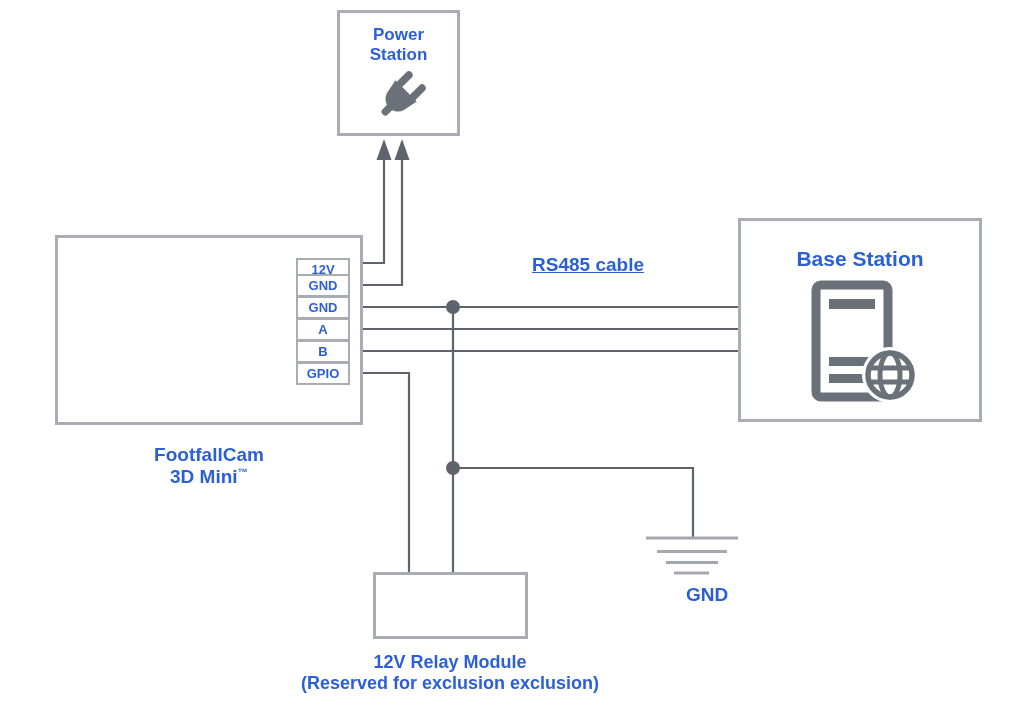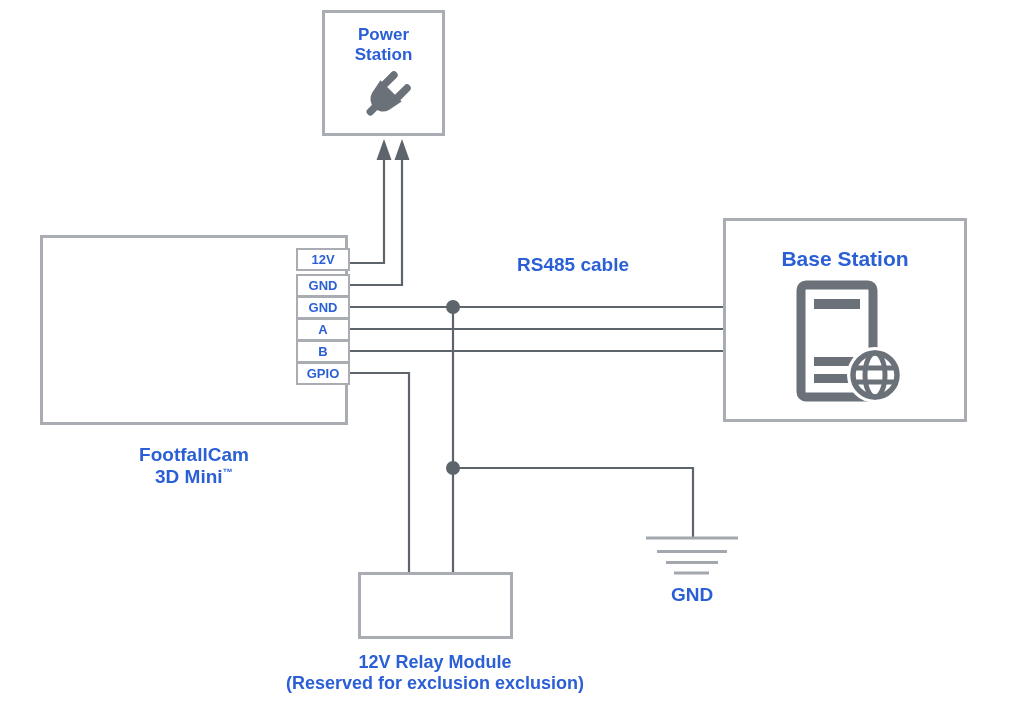--- a/index.html
+++ b/index.html
@@ -4,21 +4,21 @@
 <style>
   html, body { margin: 0; padding: 0; background: #ffffff; }
   #canvas {
     position: relative;
     width: 1024px;
     height: 710px;
     background: #ffffff;
     font-family: "Liberation Sans", sans-serif;
     overflow: hidden;
   }
-  .abs { position: absolute; box-sizing: border-box; }
+  .abs { position: absolute; box-sizing: border-box; margin-left: 15px; }
   .box {
     border: 3px solid #a9adb3;
     background: #ffffff;
   }
   .blue-label {
     color: #2b5fd6;
     font-weight: 700;
     text-align: center;
     line-height: 1.16;
   }
@@ -97,34 +97,34 @@
         <rect x="5.5" y="-27" width="7.5" height="20" rx="3.7"></rect>
         <path d="M -15 -10 L 15 -10 L 12 5 A 12.5 12.5 0 0 1 -12 5 Z"></path>
         <rect x="-3.7" y="10" width="7.4" height="13" rx="3.5"></rect>
       </g>
     </svg>
   </div>
 
   <div class="abs box box-layer" style="left:40px; top:235px; width:308px; height:190px;"></div>
 
   <div>
-    <div class="pin-cell" style="top:248px;">12V</div>
+    <div class="pin-cell" style="top:258px;">12V</div>
     <div class="pin-cell" style="top:274px;">GND</div>
     <div class="pin-cell" style="top:296px;">GND</div>
     <div class="pin-cell" style="top:318px;">A</div>
     <div class="pin-cell" style="top:340px;">B</div>
     <div class="pin-cell" style="top:362px;">GPIO</div>
   </div>
 
   <div class="abs blue-label ffc-caption box-layer" style="left:40px; top:444px; width:308px;">
     <div>FootfallCam</div>
     <div><span>3D Mini</span><sup class="tm">™</sup></div>
   </div>
 
-  <div class="abs blue-label rs485-caption box-layer" style="left:470px; top:254px; width:206px;">
+  <div class="abs blue-label rs485-caption box-layer" style="left:470px; top:254px; width:206px;text-decoration:underline;">
     <div>RS485 cable</div>
   </div>
 
   <div class="abs box box-layer" style="left:723px; top:218px; width:244px; height:204px;">
     <div class="blue-label bs-title" style="margin-top:26px;">Base Station</div>
     <svg width="116" height="126" viewBox="0 0 116 126" style="display:block; margin:8px auto 0;">
 
       <rect x="14" y="6" width="72" height="112" rx="5" fill="none" stroke="#6b7178" stroke-width="9"></rect>
 
       <rect x="27" y="20" width="46" height="10" fill="#6b7178"></rect>

